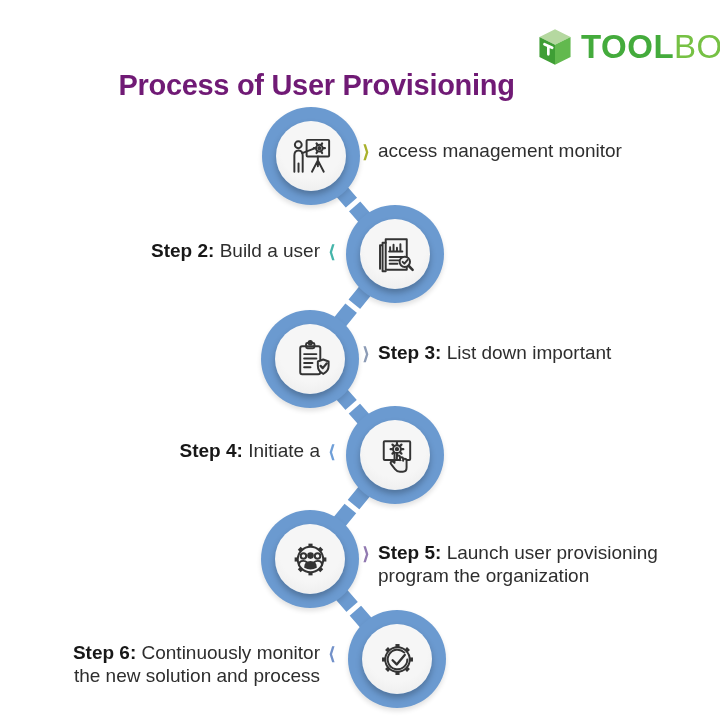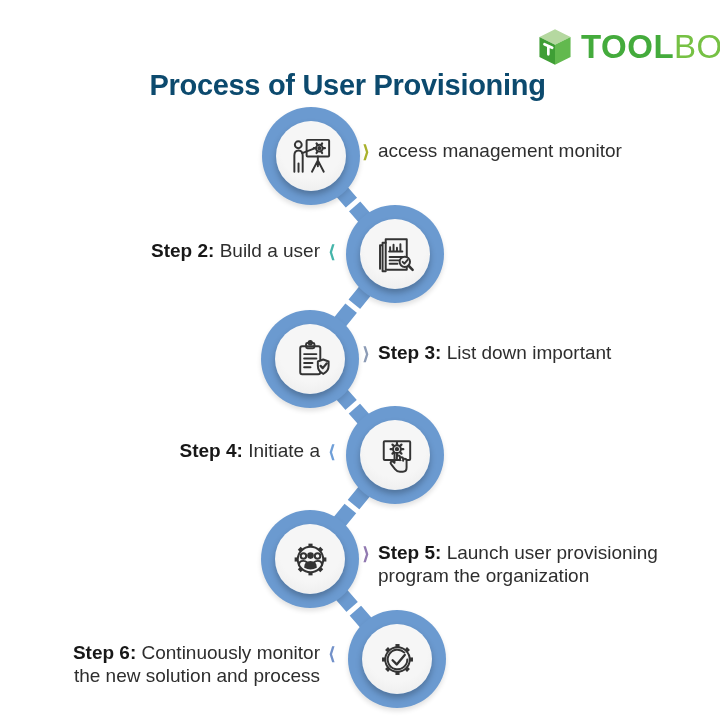--- a/index.html
+++ b/index.html
@@ -11,21 +11,21 @@
 
   
   .logo{position:absolute;left:536px;top:27px;display:flex;align-items:center;gap:7px;}
   .logo-text{font-size:33px;letter-spacing:.5px;white-space:nowrap;}
   .logo-tool{font-weight:800;color:#44ab3c;}
   .logo-box{font-weight:400;color:#76c144;}
 
   
   .title{
     position:absolute;top:69px;left:0;width:633px;text-align:center;
-    font-size:29px;font-weight:800;color:#0c4a6e;letter-spacing:-.3px;padding-left:31px;
+    font-size:29px;font-weight:800;color:#701a75;letter-spacing:-.3px;
   }
 
   
   .link{position:absolute;height:15px;background:#6b9ad0;border-radius:9px;z-index:1;}
   .slash{position:absolute;width:5px;height:30px;background:#ffffff;z-index:1;}
 
   
   .circle{
     position:absolute;width:98px;height:98px;border-radius:50%;background:#6b9ad0;
     display:flex;align-items:center;justify-content:center;z-index:2;

